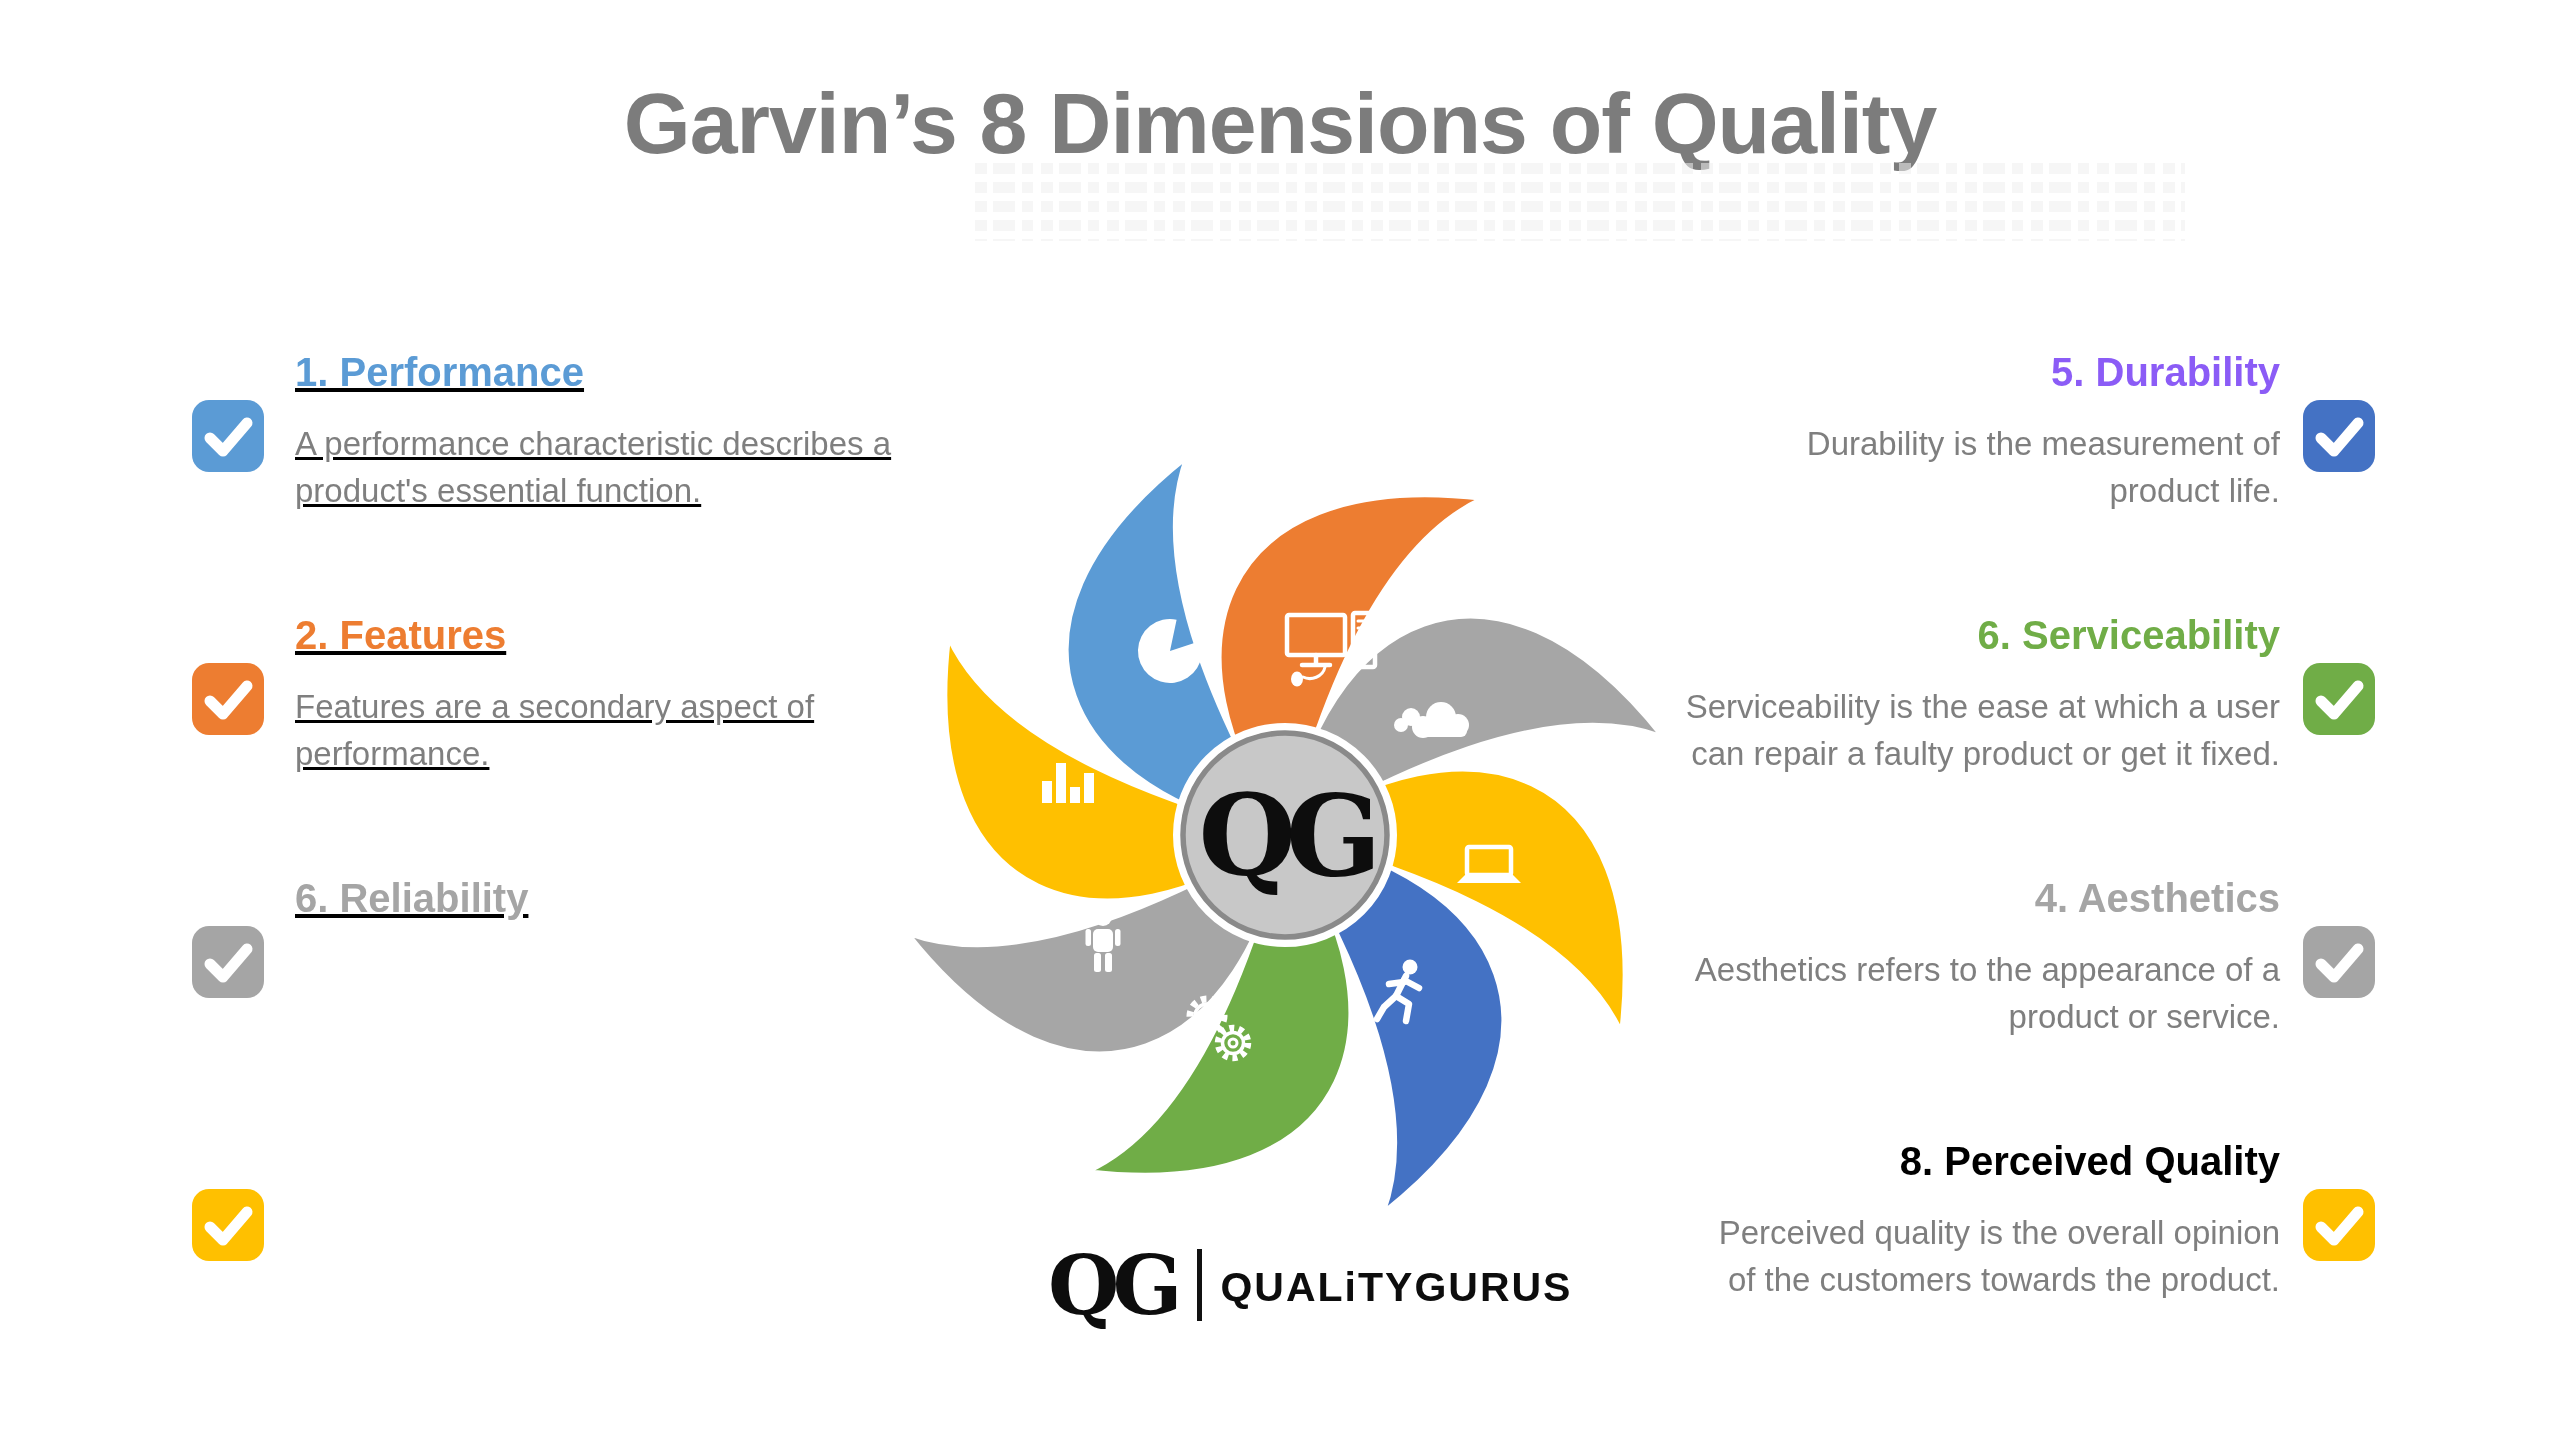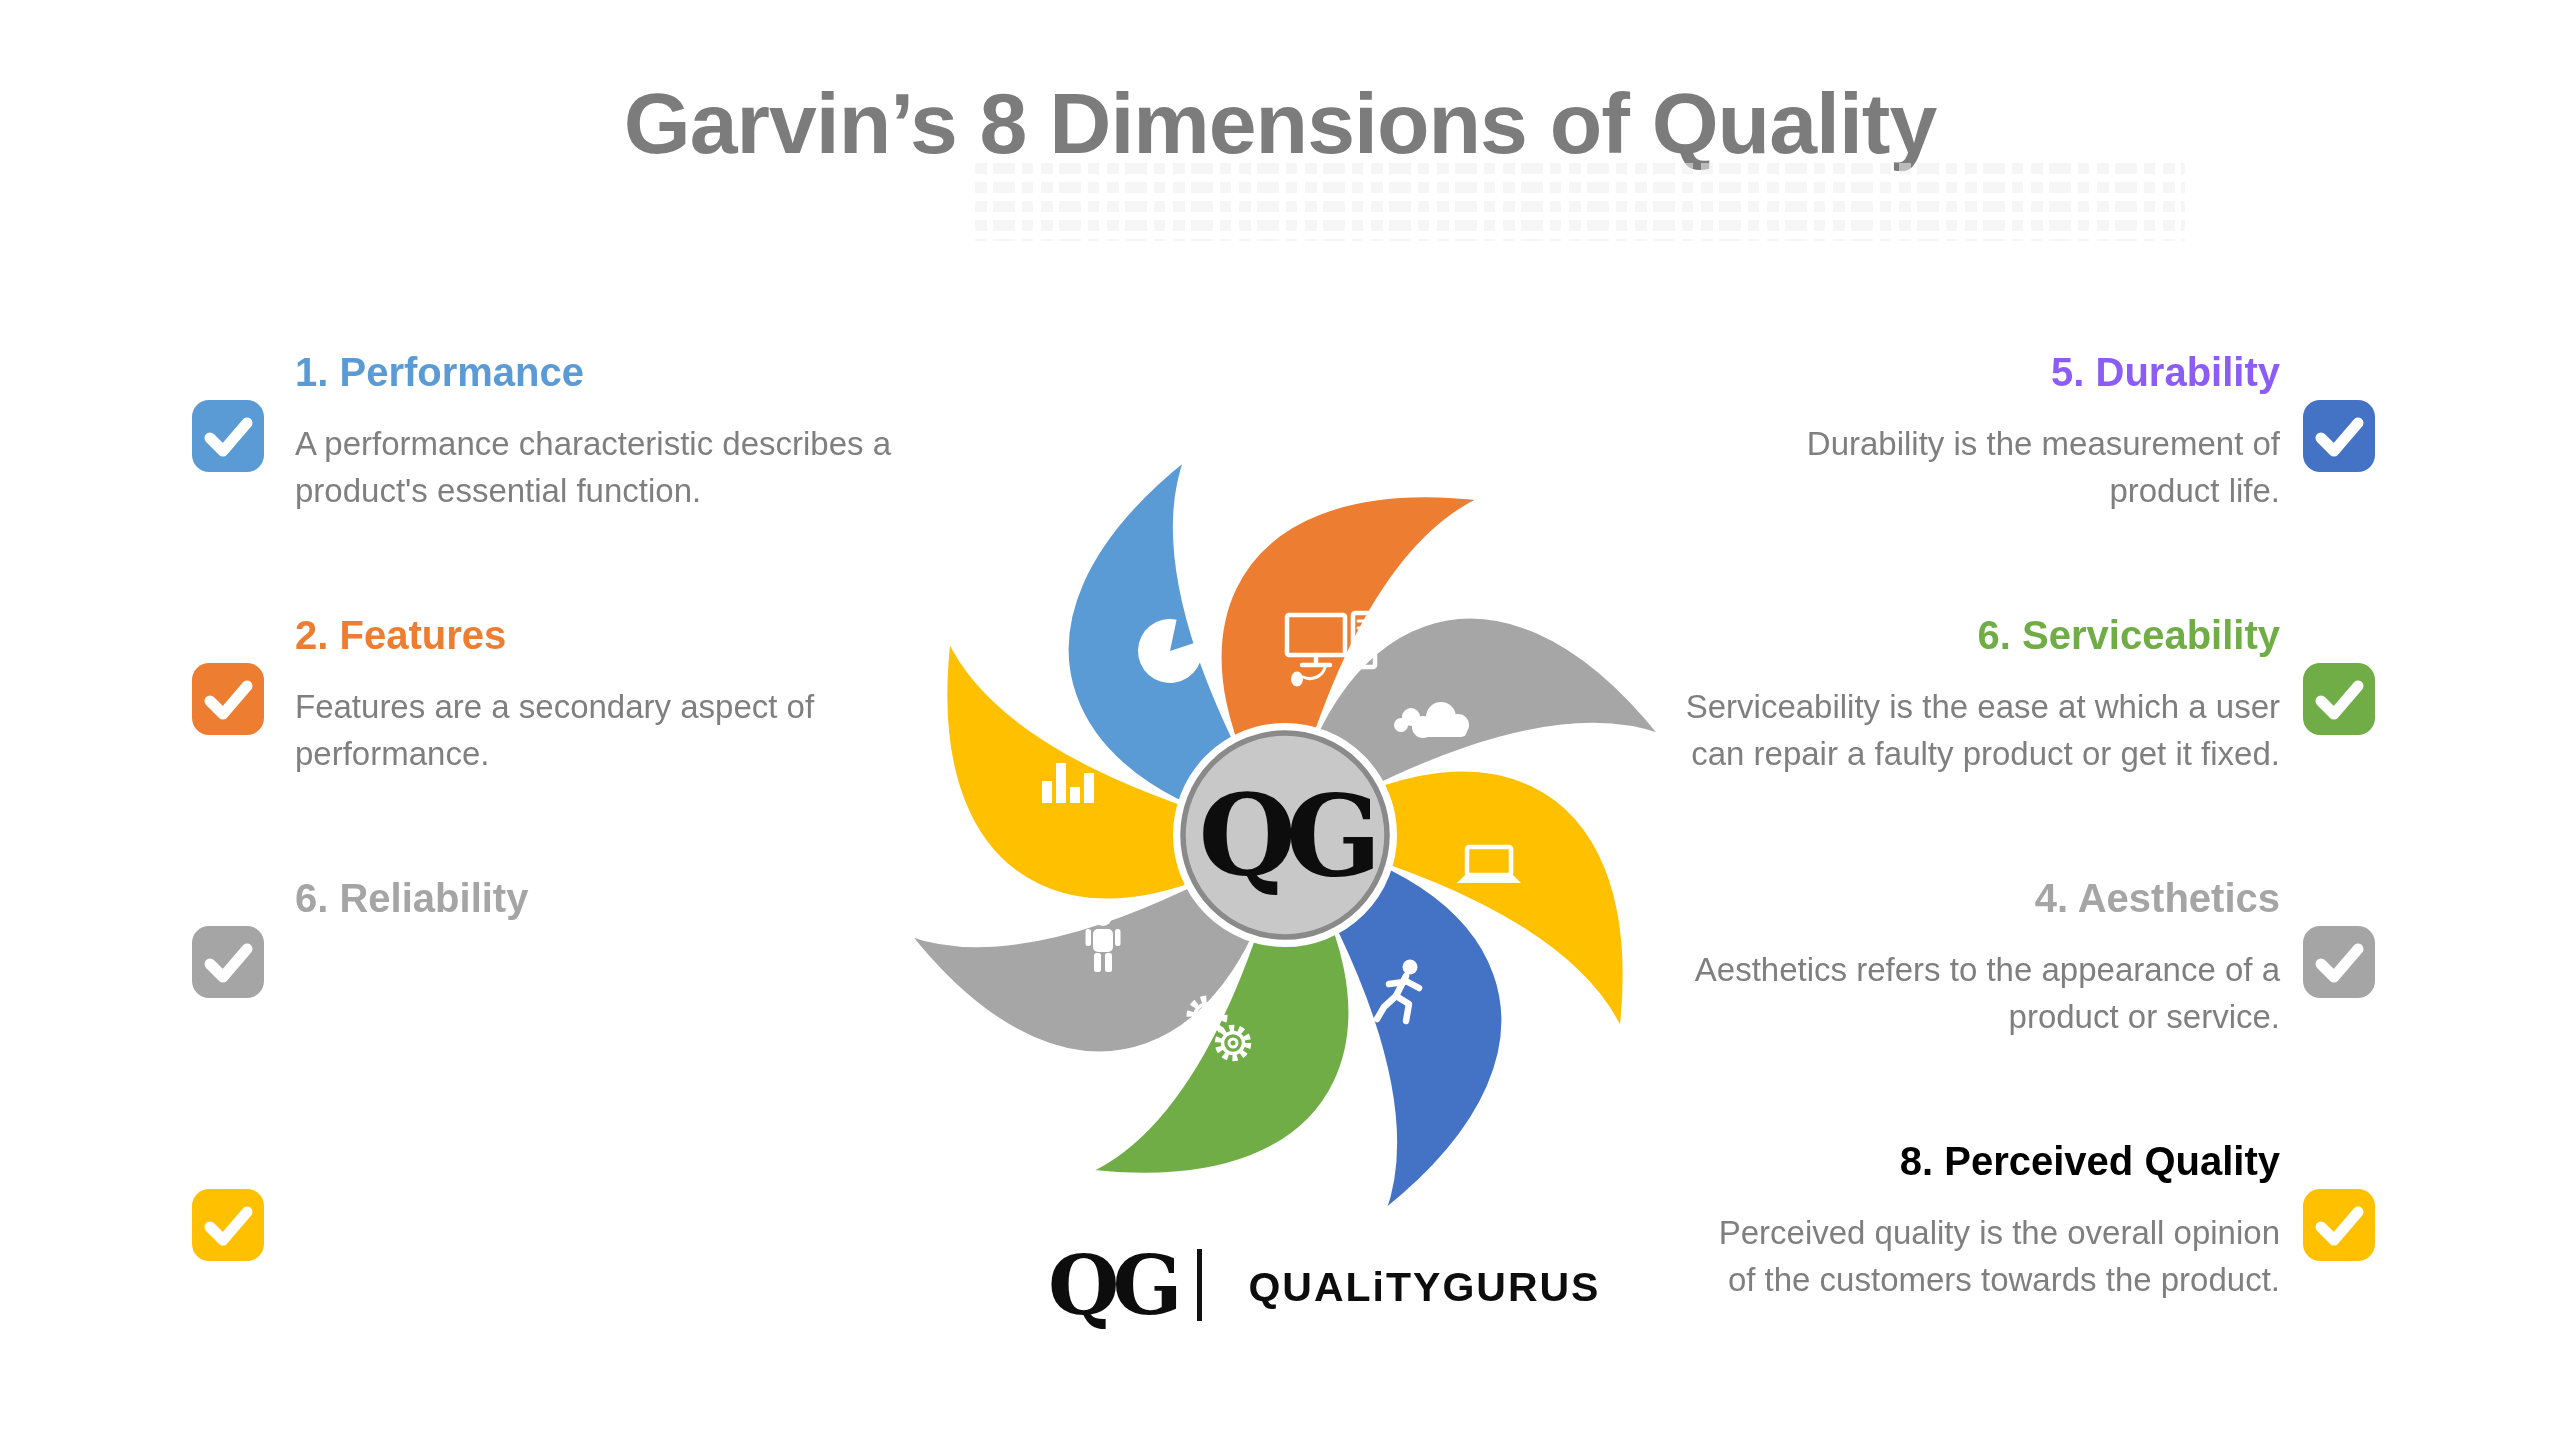--- a/index.html
+++ b/index.html
@@ -13,34 +13,34 @@
     background-image:
       repeating-linear-gradient(180deg, transparent 0 11px, #ffffff 11px 19px),
       repeating-linear-gradient(90deg, #efefef 0 12px, transparent 12px 18px,
                                 #efefef 18px 40px, transparent 40px 47px,
                                 #efefef 47px 58px, transparent 58px 66px);}
 
   .item{position:absolute;}
   .item .cbx{position:absolute;top:50px;width:76px;height:76px;}
   .item.left{left:190px;width:760px;}
   .item.left .cbx{left:0;}
-  .item.left .txt{margin-left:105px;text-align:left;}
+  .item.left .txt{margin-left:105px;text-align:left;text-decoration:underline;}
   .item.right{right:183px;width:780px;}
   .item.right .cbx{right:0;}
   .item.right .txt{margin-right:97px;text-align:right;}
   .item .heading{font-size:40px;font-weight:700;line-height:48px;}
   .item .desc{margin-top:24px;font-size:33px;line-height:47px;color:#7f7f7f;white-space:pre-line;}
 
   #pinwheel{position:absolute;left:865px;top:415px;}
 
   .footer-logo{position:absolute;left:1048px;top:1240px;height:90px;display:flex;align-items:center;}
   .footer-monogram{font-family:"DejaVu Serif",serif;font-weight:700;font-size:82px;color:#0d0d0d;
                    letter-spacing:-7px;line-height:90px;}
   .footer-divider{width:5px;height:72px;background:#111;margin:0 18px 0 22px;}
-  .footer-brand{font-size:41px;font-weight:700;color:#0d0d0d;letter-spacing:2px;padding-top:4px;margin-left:28px;}
+  .footer-brand{font-size:41px;font-weight:700;color:#0d0d0d;letter-spacing:2px;padding-top:4px;}
 </style>
 </head>
 <body>
 
 <div id="canvas">
 
   <div class="page-title">Garvin’s 8 Dimensions of Quality</div>
 
   <div class="ghost-band"></div>
 

